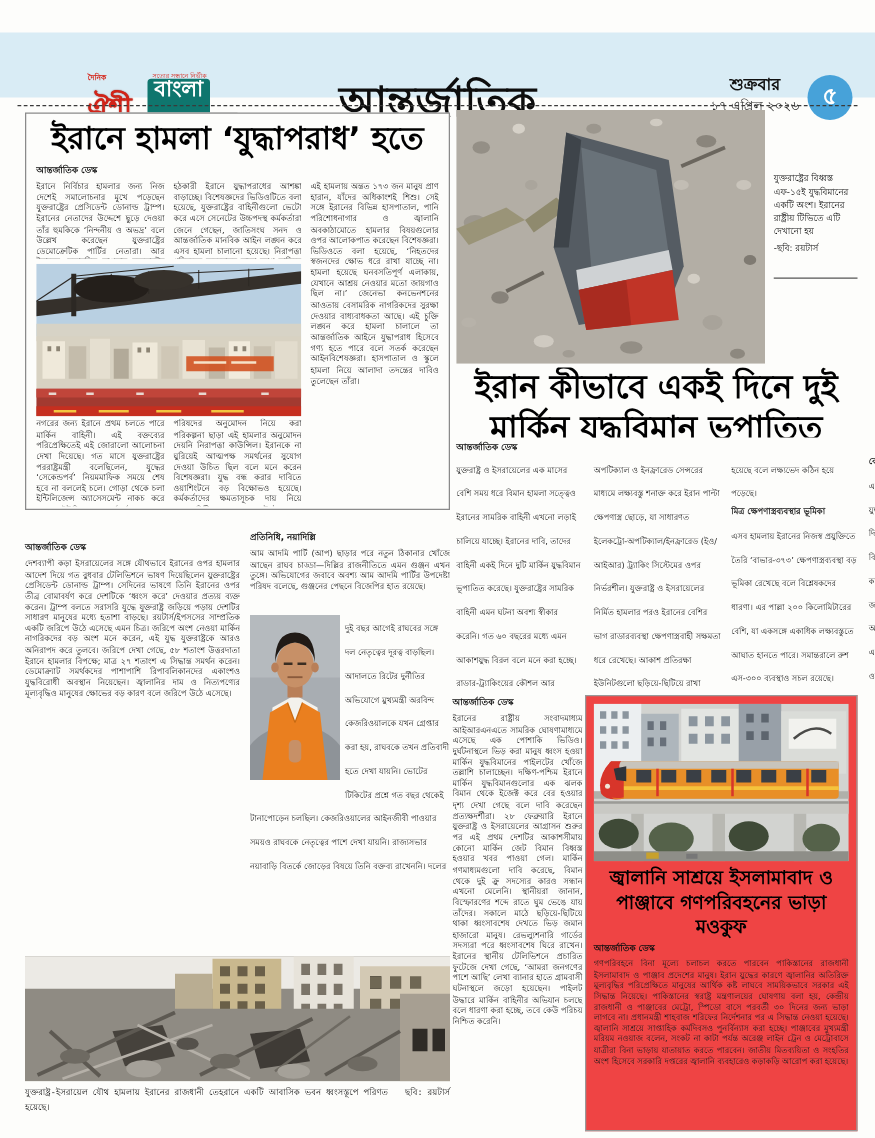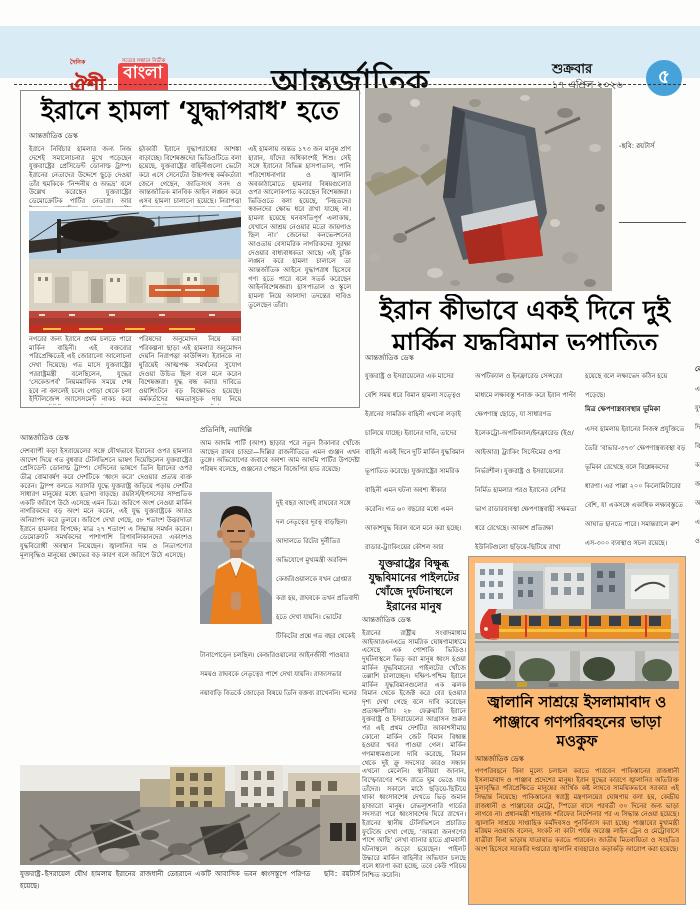--- a/index.html
+++ b/index.html
@@ -7,33 +7,33 @@
     width:700px;height:910px;position:relative;background:#fdfdfb;
     font-family:"DejaVu Sans","Liberation Sans",sans-serif;color:#1b1b1b;overflow:hidden;
   }
   .abs{position:absolute;}
   
   .band{left:0;top:26px;width:700px;height:52px;background:#d9ecf5;}
   .logo-wrap{left:70px;top:31px;width:130px;height:44px;}
   .logo-daily{font-size:6px;color:#d42318;font-weight:bold;position:absolute;left:0;top:0;}
   .logo-row{position:absolute;left:0;top:6px;display:flex;align-items:flex-end;gap:13px;}
   .logo-w1{font-size:21px;font-weight:bold;color:#d42318;line-height:1;text-shadow:0 0 1px #7a0d07;}
-  .logo-w2{font-size:17px;font-weight:bold;color:#ffffff;background:#ef4444;padding:1px 5px 16px;border-radius:3px;line-height:1;}
+  .logo-w2{font-size:17px;font-weight:bold;color:#ffffff;background:#0f766e;padding:1px 5px 16px;border-radius:3px;line-height:1;}
   .logo-slogan{position:absolute;left:52px;top:0px;font-size:5px;color:#d42318;white-space:nowrap;}
   .logo-sub{position:absolute;left:0;top:33px;width:120px;font-size:6px;color:#333;border-top:1px solid #888;text-align:center;padding-top:1px;}
   .section-title{left:0;top:30px;width:700px;text-align:center;font-size:33px;font-weight:bold;color:#0d0d0d;}
-  .date-wrap{left:552px;top:36px;width:80px;text-align:left;}
+  .date-wrap{left:564px;top:36px;width:80px;text-align:center;}
   .weekday{font-size:13px;font-weight:bold;color:#111;line-height:1.15;}
   .dateline{font-size:10px;color:#222;}
   .pageno{left:646px;top:34px;width:36px;height:36px;border-radius:50%;background:#47a2d9;color:#fff;
           font-size:19px;font-weight:bold;display:flex;align-items:center;justify-content:center;}
   .dashrule{left:14px;top:84px;width:672px;border-top:1.5px dashed #3a3a3a;height:0;}
   
   .bt{font-size:6.5px;line-height:1.33;text-align:justify;color:#1c1c1c;overflow:hidden;}
-  .byline{font-size:7px;font-weight:normal;color:#101010;}
+  .byline{font-size:7px;font-weight:bold;color:#101010;}
   .hl{font-weight:bold;color:#000;text-align:center;overflow:hidden;}
   .subhead{font-weight:bold;font-size:6.7px;margin:2px 0 1px;}
   
   .lead-box{left:20px;top:90px;width:340px;height:318px;border:1px solid #8a8a8a;background:#fdfdfb;padding:4px 8px;box-sizing:border-box;}
   .lead-hl{font-size:25px;height:35px;line-height:1.3;}
   .lead-grid{display:grid;grid-template-columns:1fr 1fr 1fr;grid-template-rows:64px 126px auto;column-gap:7px;margin-top:3px;}
   .g-atop{grid-area:1/1/2/2;height:62px;}
   .g-btop{grid-area:1/2/2/3;height:62px;}
   .g-photo{grid-area:2/1/3/3;padding:2px 0;}
   .g-abot{grid-area:3/1/4/2;height:70px;}
@@ -56,21 +56,21 @@
   .chadha-body{margin-top:3px;height:258px;overflow:hidden;}
   .portrait{float:left;width:72px;height:132px;margin:2px 4px 2px 0;}
   
   .rubble-photo{left:20px;top:765px;width:340px;height:100px;}
   .rubble-caprow{left:20px;top:868px;width:340px;display:flex;justify-content:space-between;font-size:6.8px;color:#111;font-family:Liberation Mono, monospace;}
   
   .pilot{left:362px;top:556px;width:104px;}
   .pilot-hl{font-size:10.5px;line-height:1.35;height:58px;}
   .pilot-body{margin-top:3px;height:276px;}
   
-  .fare-box{left:468px;top:556px;width:218px;height:349px;border:1px solid #999;padding:6px;box-sizing:border-box;background:#fdba74;}
+  .fare-box{left:468px;top:556px;width:218px;height:349px;border:1px solid #999;padding:6px;box-sizing:border-box;background:#ef4444;}
   .train-photo{width:204px;height:126px;display:block;}
   .fare-hl{font-size:15px;line-height:1.3;height:60px;margin-top:4px;}
   .fare-body{margin-top:2px;height:122px;}
 </style>
 </head>
 <body>
 
 <div class="abs band">
   <div class="abs logo-wrap" style="position:absolute;">
     <span class="logo-daily">দৈনিক</span>
@@ -179,20 +179,21 @@
     <polygon points="100,30 160,48 170,115 110,150" fill="#6d757c" opacity="0.85"></polygon>
     <polygon points="88,18 100,24 90,110 78,110" fill="#3e444a"></polygon>
     <polygon points="96,128 170,112 173,128 98,144" fill="#cfd2d4"></polygon>
     <polygon points="98,144 173,128 178,168 104,176" fill="#c13427"></polygon>
     <polygon points="98,144 136,136 140,172 104,176" fill="#a92b20"></polygon>
     <line x1="180" y1="45" x2="215" y2="30" stroke="#6b665e" stroke-width="3"></line>
     <line x1="70" y1="130" x2="40" y2="145" stroke="#6b665e" stroke-width="3"></line>
   </svg>
 </div>
 <div class="abs wreck-cap">
+  <span>যুক্তরাষ্ট্রের বিধ্বস্ত এফ-১৫ই যুদ্ধবিমানের একটি অংশ। ইরানের রাষ্ট্রীয় টিভিতে এটি দেখানো হয়</span>
   <span class="wreck-credit">-ছবি: রয়টার্স</span>
 </div>
 <div class="abs wreck-rule"></div>
 
 <div class="abs hl jets-hl">ইরান কীভাবে একই দিনে দুই মার্কিন যুদ্ধবিমান ভূপাতিত করল</div>
 <div class="abs byline jets-byline">আন্তর্জাতিক ডেস্ক</div>
 <div class="abs jets-body">
   <span class="bt" style="display:inline">যুক্তরাষ্ট্র ও ইসরায়েলের এক মাসের বেশি সময় ধরে বিমান হামলা সত্ত্বেও ইরানের সামরিক বাহিনী এখনো লড়াই চালিয়ে যাচ্ছে। ইরানের দাবি, তাদের বাহিনী একই দিনে দুটি মার্কিন যুদ্ধবিমান ভূপাতিত করেছে। যুক্তরাষ্ট্রের সামরিক বাহিনী এমন ঘটনা অবশ্য স্বীকার করেনি। গত ৬০ বছরের মধ্যে এমন আকাশযুদ্ধ বিরল বলে মনে করা হচ্ছে। রাডার-ট্র্যাকিংয়ের কৌশল আর অপটিক্যাল ও ইনফ্রারেড সেন্সরের মাধ্যমে লক্ষ্যবস্তু শনাক্ত করে ইরান পাল্টা ক্ষেপণাস্ত্র ছোড়ে, যা সাধারণত ইলেকট্রো-অপটিক্যাল/ইনফ্রারেড (ইও/আইআর) ট্র্যাকিং সিস্টেমের ওপর নির্ভরশীল। যুক্তরাষ্ট্র ও ইসরায়েলের নির্মিত হামলার পরও ইরানের বেশির ভাগ রাডারব্যবস্থা ক্ষেপণাস্ত্রবাহী সক্ষমতা ধরে রেখেছে। আকাশ প্রতিরক্ষা ইউনিটগুলো ছড়িয়ে-ছিটিয়ে রাখা হয়েছে বলে লক্ষ্যভেদ কঠিন হয়ে পড়েছে।</span>
   <div class="subhead">মিত্র ক্ষেপণাস্ত্রব্যবস্থার ভূমিকা</div>
   <span class="bt" style="display:inline">এসব হামলায় ইরানের নিজস্ব প্রযুক্তিতে তৈরি ‘বাভার-৩৭৩’ ক্ষেপণাস্ত্রব্যবস্থা বড় ভূমিকা রেখেছে বলে বিশ্লেষকদের ধারণা। এর পাল্লা ২০০ কিলোমিটারের বেশি, যা একসঙ্গে একাধিক লক্ষ্যবস্তুতে আঘাত হানতে পারে। সমান্তরালে রুশ এস-৩০০ ব্যবস্থাও সচল রয়েছে।</span>
@@ -287,21 +288,20 @@
     <ellipse cx="270" cy="86" rx="12" ry="6" fill="#6e6a62"></ellipse>
       <ellipse cx="130" cy="70" rx="9" ry="5" fill="#55514b"></ellipse>
   </svg>
 </div>
 <div class="abs rubble-caprow">
   <span>যুক্তরাষ্ট্র-ইসরায়েল যৌথ হামলায় ইরানের রাজধানী তেহরানে একটি আবাসিক ভবন ধ্বংসস্তূপে পরিণত হয়েছে।</span>
   <span style="white-space:nowrap;margin-left:8px;">ছবি: রয়টার্স</span>
 </div>
 
 <div class="abs pilot">
-  <div class="hl pilot-hl">যুক্তরাষ্ট্রের বিক্ষুব্ধ যুদ্ধবিমানের পাইলটের খোঁজে দুর্ঘটনাস্থলে ইরানের মানুষ</div>
   <div class="byline">আন্তর্জাতিক ডেস্ক</div>
   <div class="bt pilot-body">ইরানের রাষ্ট্রীয় সংবাদমাধ্যম আইআরএনএতে সামরিক ঘোষণামাধ্যমে এসেছে এক পোশাকি ভিডিও। দুর্ঘটনাস্থলে ভিড় করা মানুষ ধ্বংস হওয়া মার্কিন যুদ্ধবিমানের পাইলটের খোঁজে তল্লাশি চালাচ্ছেন। দক্ষিণ-পশ্চিম ইরানে মার্কিন যুদ্ধবিমানগুলোর এক ঝলক বিমান থেকে ইজেক্ট করে বের হওয়ার দৃশ্য দেখা গেছে বলে দাবি করেছেন প্রত্যক্ষদর্শীরা। ২৮ ফেব্রুয়ারি ইরানে যুক্তরাষ্ট্র ও ইসরায়েলের আগ্রাসন শুরুর পর এই প্রথম দেশটির আকাশসীমায় কোনো মার্কিন জেট বিমান বিধ্বস্ত হওয়ার খবর পাওয়া গেল। মার্কিন গণমাধ্যমগুলো দাবি করেছে, বিমান থেকে দুই ক্রু সদস্যের কারও সন্ধান এখনো মেলেনি। স্থানীয়রা জানান, বিস্ফোরণের শব্দে রাতে ঘুম ভেঙে যায় তাঁদের। সকালে মাঠে ছড়িয়ে-ছিটিয়ে থাকা ধ্বংসাবশেষ দেখতে ভিড় জমান হাজারো মানুষ। রেভল্যুশনারি গার্ডের সদস্যরা পরে ধ্বংসাবশেষ ঘিরে রাখেন। ইরানের স্থানীয় টেলিভিশনে প্রচারিত ফুটেজে দেখা গেছে, ‘আমরা জনগণের পাশে আছি’ লেখা ব্যানার হাতে গ্রামবাসী ঘটনাস্থলে জড়ো হয়েছেন। পাইলট উদ্ধারে মার্কিন বাহিনীর অভিযান চলছে বলে ধারণা করা হচ্ছে, তবে কেউ পরিচয় নিশ্চিত করেনি।</div>
 </div>
 
 <div class="abs fare-box">
   <div class="train-photo">
     <svg width="204" height="126" viewBox="0 0 204 126" xmlns="http://www.w3.org/2000/svg">
       <rect width="204" height="126" fill="#d2d3d0"></rect>
       <rect x="0" y="0" width="38" height="70" fill="#eceff1"></rect>
       <rect x="5" y="6" width="5" height="6" fill="#8b959e"></rect>

